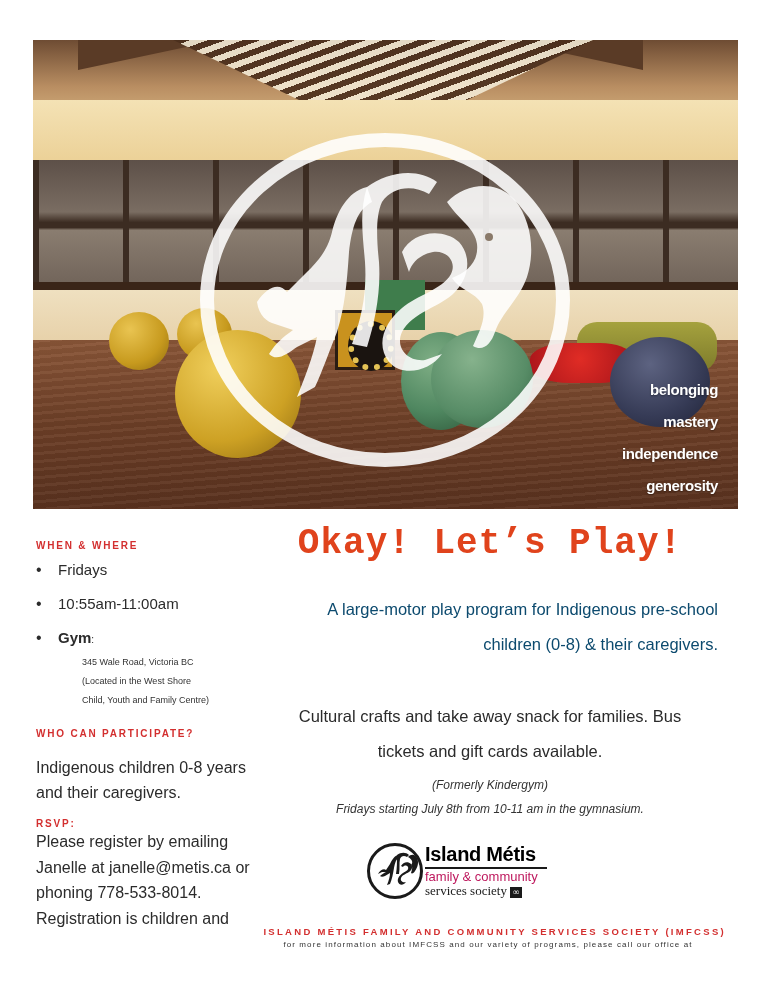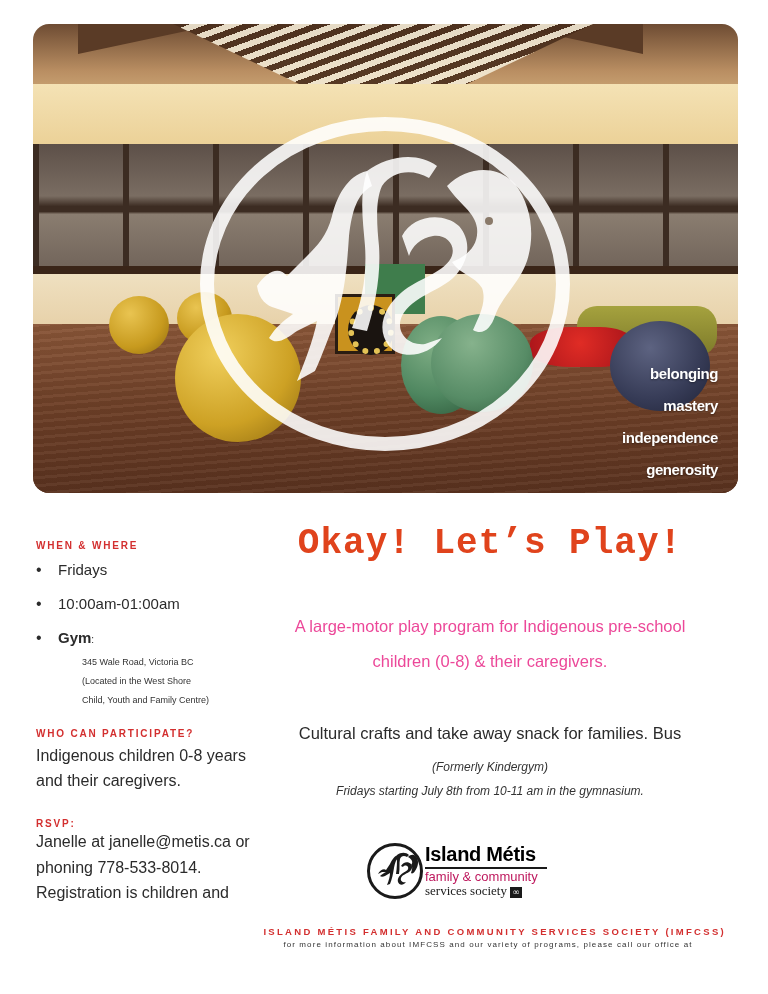--- a/index.html
+++ b/index.html
@@ -1,24 +1,23 @@
 <!DOCTYPE html>
 <html><head>
   <meta charset="utf-8">
   <style>
     * { margin: 0; padding: 0; box-sizing: border-box; }
     html, body { width: 768px; height: 994px; background: #ffffff; overflow: hidden; }
     body { position: relative; font-family: "Liberation Sans", sans-serif; color: #2b2b2b; }
 
     
     .hero {
-      position: absolute; left: 33px; top: 24px; width: 705px; height: 469px;
+      position: absolute; left: 33px; top: 40px; width: 705px; height: 469px;
       overflow: hidden;
       background: linear-gradient(180deg, #6e4c33 0%, #b98e62 10%, #e7c993 22%, #f0d8a4 30%, #c49b6d 36%, #5a4634 40%, #6a5844 50%, #55463a 56%, #e8d7b8 58%, #efe0c2 66%, #7a4a2c 70%, #6e4028 82%, #5b3420 100%);
-      border-radius: 16px;
     }
     .hero .ceiling-beams {
       position: absolute; left: 140px; top: 0; width: 420px; height: 60px;
       background: repeating-linear-gradient(160deg, #4a2e1c 0 6px, #f3ead5 6px 12px);
       clip-path: polygon(0 0, 100% 0, 70% 100%, 30% 100%);
       opacity: .9;
     }
     .hero .beam-left { position:absolute; left:45px; top:0; width:160px; height:30px; background:#5a3b26; transform: skewY(-12deg); transform-origin: left top; }
     .hero .beam-right { position:absolute; left:430px; top:0; width:180px; height:30px; background:#5a3b26; transform: skewY(12deg); transform-origin: right top; }
     .hero .ceiling {
@@ -77,30 +76,30 @@
     }
     .bullets { list-style: none; margin-top: 2px; }
     .bullets li { position: relative; padding-left: 22px; font-size: 15px; line-height: 34px; color: #2b2b2b; }
     .bullets li::before { content: "•"; position: absolute; left: 0; top: 0; font-size: 16px; }
     .bullets li b { font-weight: bold; }
     .bullets li .colon { font-size: 10px; }
     .addr { padding-left: 46px; font-size: 9px; line-height: 19px; color: #333; margin-top: -4px; }
     .body-line { font-size: 16px; line-height: 25px; color: #2b2b2b; }
 
     .who { position: absolute; left: 36px; top: 728px; width: 230px; }
-    .who .section-head { margin-bottom: 4px; }
+    .who .section-head { margin-bottom: 16px; }
     .rsvp { position: absolute; left: 36px; top: 818px; width: 230px; }
     .rsvp .body-line { line-height: 25.5px; }
 
     
     .right { position: absolute; left: 262px; top: 520px; width: 456px; text-align: center; }
     .title {
       color: #e0431c; font-weight: bold; font-size: 36px; letter-spacing: 1px; line-height: 48px; font-family: Liberation Mono, monospace;
     }
-    .desc { font-size: 16.5px; line-height: 35px; color: #ec4899; margin-top: 41px; }
+    .desc { font-size: 16.5px; line-height: 35px; color: #0c4a6e; margin-top: 24px; text-align: right; }
     .desc2 { font-size: 16.5px; line-height: 35px; color: #2b2b2b; margin-top: 37px; }
     .italic-small { font-style: italic; font-size: 12px; color: #333; line-height: 24px; }
     .italic-small.first { margin-top: 4px; }
 
     .org-logo { position: absolute; left: 367px; top: 843px; width: 185px; height: 60px; }
     .org-logo .circle { position:absolute; left:0; top:0; width:56px; height:56px; border:3px solid #1a1a1a; border-radius:50%; }
     .org-logo .name1 { position:absolute; left:58px; top:0; font-size:20px; color:#000000; letter-spacing:-.3px; line-height:22px;font-weight:bold; }
     .org-logo .rule { position:absolute; left:58px; top:24px; width:122px; height:2px; background:#1a1a1a; }
     .org-logo .name2 { position:absolute; left:58px; top:26px; font-size:13px; color:#be185d; line-height:15px; }
     .org-logo .name3 { position:absolute; left:58px; top:40px; font-size:13px; color:#1a1a1a; line-height:15px;font-family:Liberation Serif, serif; }
@@ -159,51 +158,53 @@
     <div>mastery</div>
     <div>independence</div>
     <div>generosity</div>
   </div>
 </div>
 
 <div class="left">
   <div class="section-head">WHEN &amp; WHERE</div>
   <ul class="bullets">
     <li><span>Fridays</span></li>
-    <li><span>10:00am-01:00am</span></li>
+    <li><span>10:55am-11:00am</span></li>
     <li><b>Gym</b><span class="colon">:</span></li>
   </ul>
   <div class="addr">
     <div>345 Wale Road, Victoria BC</div>
     <div>(Located in the West Shore</div>
     <div>Child, Youth and Family Centre)</div>
   </div>
 </div>
 
 <div class="who">
   <div class="section-head">WHO CAN PARTICIPATE?</div>
   <div class="body-line">Indigenous children  0-8 years</div>
   <div class="body-line">and their caregivers.</div>
 </div>
 
 <div class="rsvp">
   <div class="section-head">RSVP:</div>
+  <div class="body-line">Please register by emailing</div>
   <div class="body-line">Janelle at  janelle@metis.ca or</div>
   <div class="body-line">phoning 778-533-8014.</div>
   <div class="body-line">Registration is children and</div>
 </div>
 
 <div class="right">
   <div class="title">Okay! Let’s Play!</div>
   <div class="desc">
     <div>A large-motor play program for Indigenous pre-school</div>
     <div>children (0-8) &amp; their caregivers.</div>
   </div>
   <div class="desc2">
     <div>Cultural crafts and take away snack for families. Bus</div>
+    <div>tickets and gift cards available.</div>
   </div>
   <div class="italic-small first">(Formerly Kindergym)</div>
   <div class="italic-small">Fridays starting July 8th from 10-11 am in the gymnasium.</div>
 </div>
 
 <div class="org-logo">
   <div class="circle">
     <svg viewBox="0 0 50 50" width="50" height="50">
       <g fill="#1a1a1a">
         <path d="M8 28 C10 24,14 22,16 24 L20 18 C22 14,24 10,28 9 L29 12 C26 13,25 17,24 22 C23 28,22 33,20 38 L17 39 C19 34,20 30,20 27 L15 30 C13 31,11 31,10 30 C12 28,14 27,16 26 L12 26 Z"></path>

